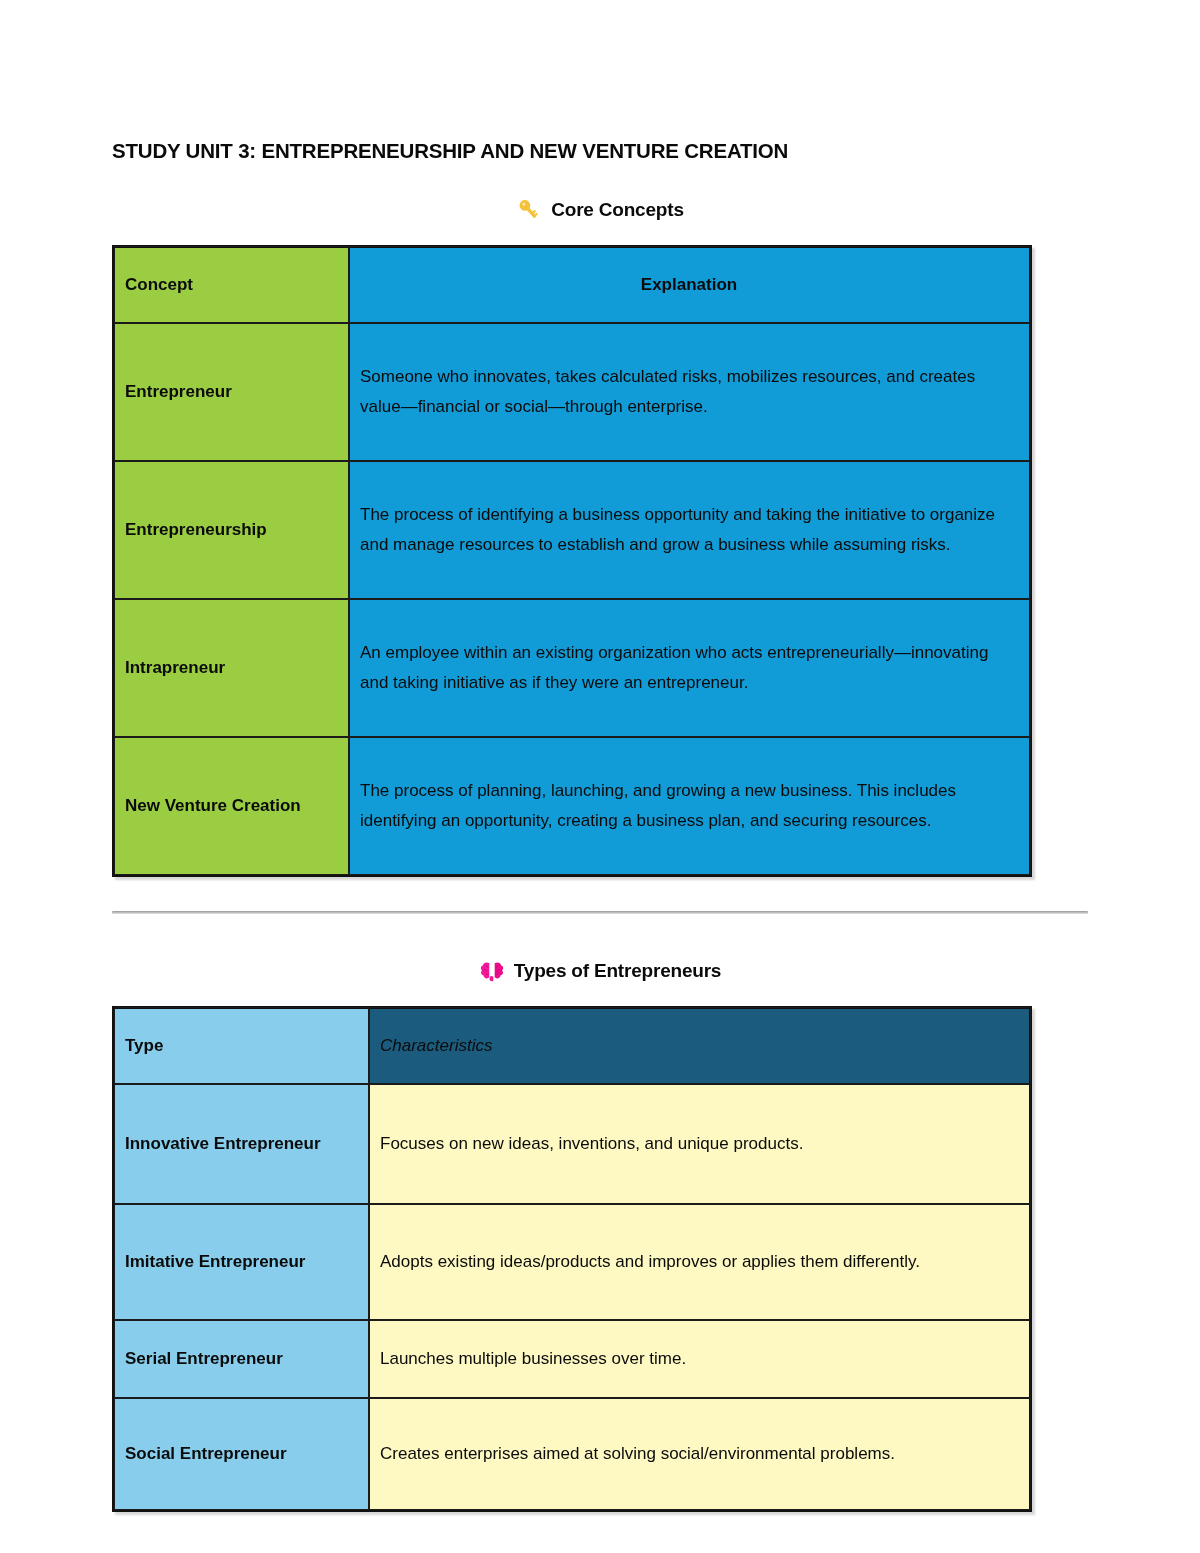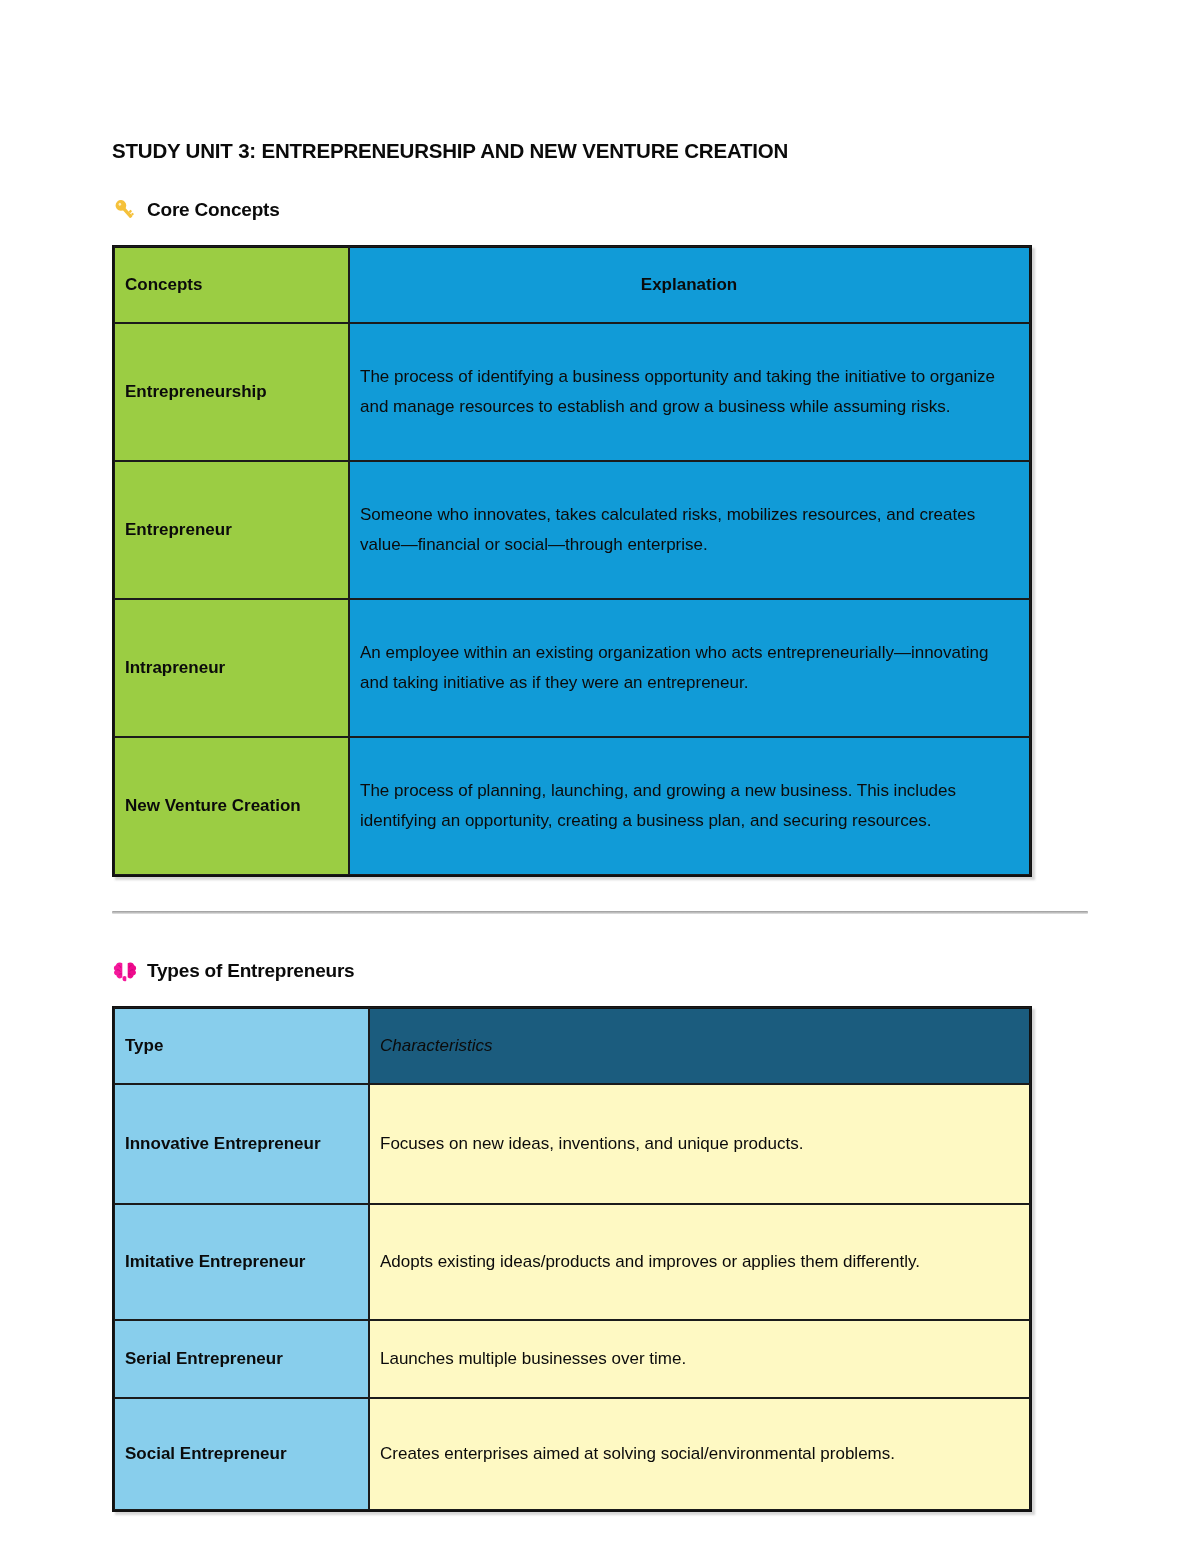--- a/index.html
+++ b/index.html
@@ -35,20 +35,21 @@
   }
 
   .section-heading {
     display: flex;
     align-items: center;
     gap: 9px;
     font-size: 19px;
     font-weight: 700;
     color: #0a0a0a;
     letter-spacing: -0.2px;
+    justify-content: center;
   }
   .heading-core { margin-top: 33px; }
   .heading-types { margin-top: 44px; }
 
   .emoji {
     display: inline-block;
     width: 26px;
     height: 26px;
     flex: 0 0 26px;
     position: relative;
@@ -137,30 +138,30 @@
         </g>
       </svg>
     </span>
     <span>Core Concepts</span>
   </div>
 
   <div class="tbl-wrap">
     <table class="tbl t1">
       <tbody>
         <tr class="hdr h-row">
-          <td class="c-key">Concepts</td>
+          <td class="c-key">Concept</td>
           <td class="c-val">Explanation</td>
+        </tr>
+        <tr class="r-tall">
+          <td class="c-key">Entrepreneur</td>
+          <td class="c-val">Someone who innovates, takes calculated risks, mobilizes resources, and creates value—financial or social—through enterprise.</td>
         </tr>
         <tr class="r-tall">
           <td class="c-key">Entrepreneurship</td>
           <td class="c-val">The process of identifying a business opportunity and taking the initiative to organize and manage resources to establish and grow a business while assuming risks.</td>
-        </tr>
-        <tr class="r-tall">
-          <td class="c-key">Entrepreneur</td>
-          <td class="c-val">Someone who innovates, takes calculated risks, mobilizes resources, and creates value—financial or social—through enterprise.</td>
         </tr>
         <tr class="r-tall">
           <td class="c-key">Intrapreneur</td>
           <td class="c-val">An employee within an existing organization who acts entrepreneurially—innovating and taking initiative as if they were an entrepreneur.</td>
         </tr>
         <tr class="r-tall">
           <td class="c-key">New Venture Creation</td>
           <td class="c-val">The process of planning, launching, and growing a new business. This includes identifying an opportunity, creating a business plan, and securing resources.</td>
         </tr>
       </tbody>

